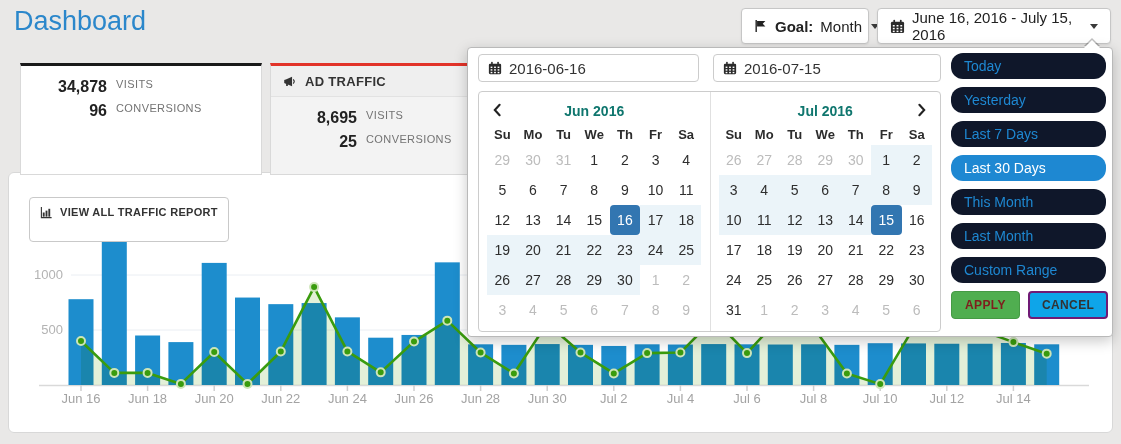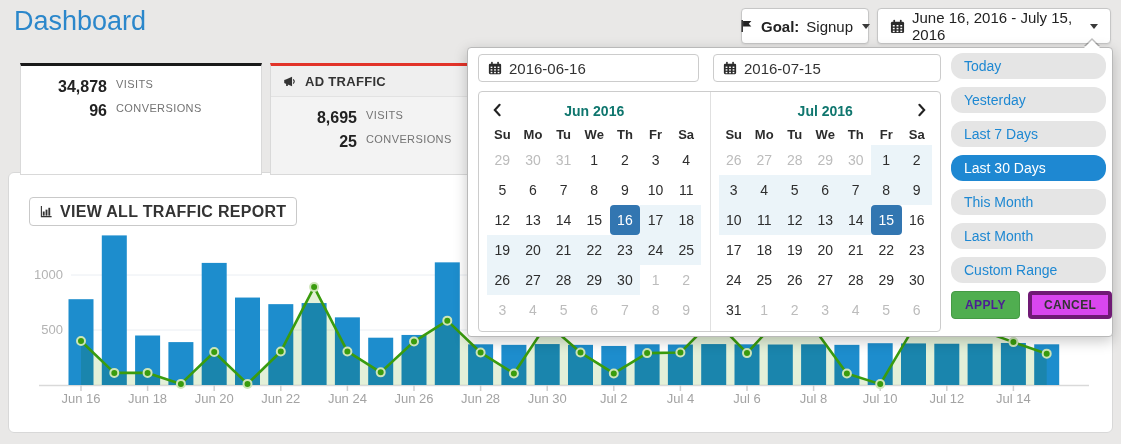--- a/index.html
+++ b/index.html
@@ -4,41 +4,41 @@
 <style>
   html,body{margin:0;padding:0;}
   body{background:#e9e8e7;font-family:"Liberation Sans",sans-serif;}
   .stage{position:relative;width:1121px;height:444px;overflow:hidden;background:#e9e8e7;}
 
   
   .page-title{position:absolute;left:14px;top:6px;font-size:27px;color:#2b87cb;}
   .top-btn{position:absolute;top:8px;height:36px;background:#fff;border:1px solid #c6c6c6;border-radius:4px;
            display:flex;align-items:center;gap:7px;padding:0 12px;box-sizing:border-box;font-size:15px;color:#222;
            box-shadow:0 1px 2px rgba(0,0,0,.08);cursor:pointer;z-index:6;}
-  #goal-btn{left:741px;width:128px;justify-content:center;}
+  #goal-btn{left:741px;width:128px;}
   #date-btn{left:877px;width:234px;}
   .bold{font-weight:bold;}
   .caret-down{width:0;height:0;border-left:4px solid transparent;border-right:4px solid transparent;border-top:5px solid #3a3a3a;margin-left:2px;}
 
   
   .card{position:absolute;top:63px;width:242px;height:112px;background:#fff;border:1px solid #d9d9d9;border-top:3px solid #1a1a1a;box-sizing:border-box;z-index:3;}
   #card-all{left:20px;}
   #card-ad{left:270px;border-top-color:#e23329;background:#f3f3f3;}
   .card-header{height:30px;display:flex;align-items:center;gap:8px;padding:0 12px;background:#f5f5f5;border-bottom:1px solid #e2e2e2;
                font-weight:bold;font-size:13px;color:#333;letter-spacing:.3px;}
   #card-ad .card-header{background:#efefef;}
   .card-body{padding:12px 12px 0 12px;}
   .stat-row{display:flex;align-items:flex-start;margin-bottom:6px;}
   .stat-num{width:74px;text-align:right;font-weight:bold;font-size:16px;color:#222;}
   .stat-label{margin-left:9px;color:#737373;font-size:11px;letter-spacing:.4px;}
 
   
   .chart-panel{position:absolute;left:8px;top:172px;width:1105px;height:261px;background:#fff;border:1px solid #d8d8d8;border-radius:6px;box-sizing:border-box;z-index:1;}
   .report-btn{position:absolute;left:20px;top:24px;height:27px;background:#fff;border:1px solid #c9c9c9;border-radius:4px;
-              display:flex;align-items:center;gap:7px;padding:0 10px;font-weight:bold;font-size:16px;color:#333;letter-spacing:.3px;cursor:pointer;}
+              display:flex;align-items:flex-start;gap:7px;padding:8px 10px;font-weight:bold;font-size:11px;color:#333;letter-spacing:.3px;cursor:pointer;}
   #chart-svg{position:absolute;left:0;top:0;}
 
   
   .popup{position:absolute;left:467px;top:47px;width:646px;height:290px;background:#fff;border:1px solid #b9b9b9;border-radius:4px;
          box-shadow:0 4px 14px rgba(0,0,0,.22);z-index:10;box-sizing:border-box;padding-left:8px;}
   .popup-caret{position:absolute;top:-8px;right:12px;width:0;height:0;border:8px solid transparent;border-top:none;border-bottom:8px solid #fff;
                filter:drop-shadow(0 -1.5px 0.5px rgba(0,0,0,.25));}
   .dp-input{position:absolute;top:6px;height:28px;border:1px solid #ccc;border-radius:4px;box-sizing:border-box;background:#fff;
             display:flex;align-items:center;gap:7px;padding:0 9px;}
   #dp-input-start{left:10px;width:221px;}
@@ -52,46 +52,46 @@
   .cal-nav{position:absolute;top:4px;cursor:pointer;line-height:16px;}
   .cal-nav.prev{left:4px;} .cal-nav.next{right:4px;}
   .cal-grid{display:grid;grid-template-columns:repeat(7,1fr);}
   .cal-dow{height:22px;display:flex;align-items:center;justify-content:center;font-weight:bold;font-size:13px;color:#2c2c2c;}
   .cal-day{height:30px;display:flex;align-items:center;justify-content:center;font-size:14px;color:#2e2e2e;border-radius:4px;cursor:pointer;}
   .cal-day.muted{color:#bcbcbc;}
   .cal-day.range{background:#ebf4f9;border-radius:0;}
   .cal-day.selected{background:#3276b1;color:#fff;border-radius:4px;}
 
   .presets{position:absolute;left:483px;top:5px;width:155px;}
-  .preset{height:26px;line-height:26px;background:#e5e5e5;border-radius:12px;color:#1e88d2;font-size:14px;padding:0 13px;
+  .preset{height:26px;line-height:26px;background:#0f172a;border-radius:12px;color:#1e88d2;font-size:14px;padding:0 13px;
           margin-bottom:8px;box-sizing:border-box;cursor:pointer;}
   .preset.active{background:#1e88d2;color:#fff;}
   .dp-buttons{position:absolute;left:483px;top:243px;display:flex;gap:8px;}
   .dp-buttons button{height:28px;border-radius:4px;font-family:"Liberation Sans",sans-serif;font-weight:bold;font-size:12px;letter-spacing:.4px;cursor:pointer;}
-  .btn-apply{background:#50ae50;border:1px solid #459a45;color:#4c1d95;padding:0 13px;}
-  .btn-cancel{background:#d946ef;border:4px solid #701a75;color:#333;padding:0 12px;}
+  .btn-apply{background:#50ae50;border:1px solid #459a45;color:#7f1d1d;padding:0 13px;}
+  .btn-cancel{background:#0ea5e9;border:2px solid #701a75;color:#333;padding:0 12px;}
 
   .icon{display:inline-flex;align-items:center;justify-content:center;}
 </style>
 </head>
 <body>
 
 <div class="stage">
 
   <div class="page-title">Dashboard</div>
 
   <div class="top-btn" id="goal-btn">
     <span class="icon">
       <svg width="14" height="14" viewBox="0 0 16 16">
           <path d="M2.5 1.2 v13.6" stroke="#222" stroke-width="1.6" fill="none"></path>
           <path d="M3.5 2.2 h9.5 l-3 3.2 3 3.2 H3.5 z" fill="#222"></path>
         </svg>
     </span>
     <span class="bold">Goal:</span>
-    <span>Signup</span>
+    <span>Month</span>
     <span class="caret-down"></span>
   </div>
 
   <div class="top-btn" id="date-btn">
     <span class="icon">
       <svg width="15" height="15" viewBox="0 0 16 16">
           <rect x="1" y="3" width="14" height="12" rx="1.5" fill="#2b2b2b"></rect>
           <rect x="3.6" y="0.8" width="1.8" height="3.4" rx="0.8" fill="#2b2b2b"></rect>
           <rect x="10.6" y="0.8" width="1.8" height="3.4" rx="0.8" fill="#2b2b2b"></rect>
           <g fill="#fff">

